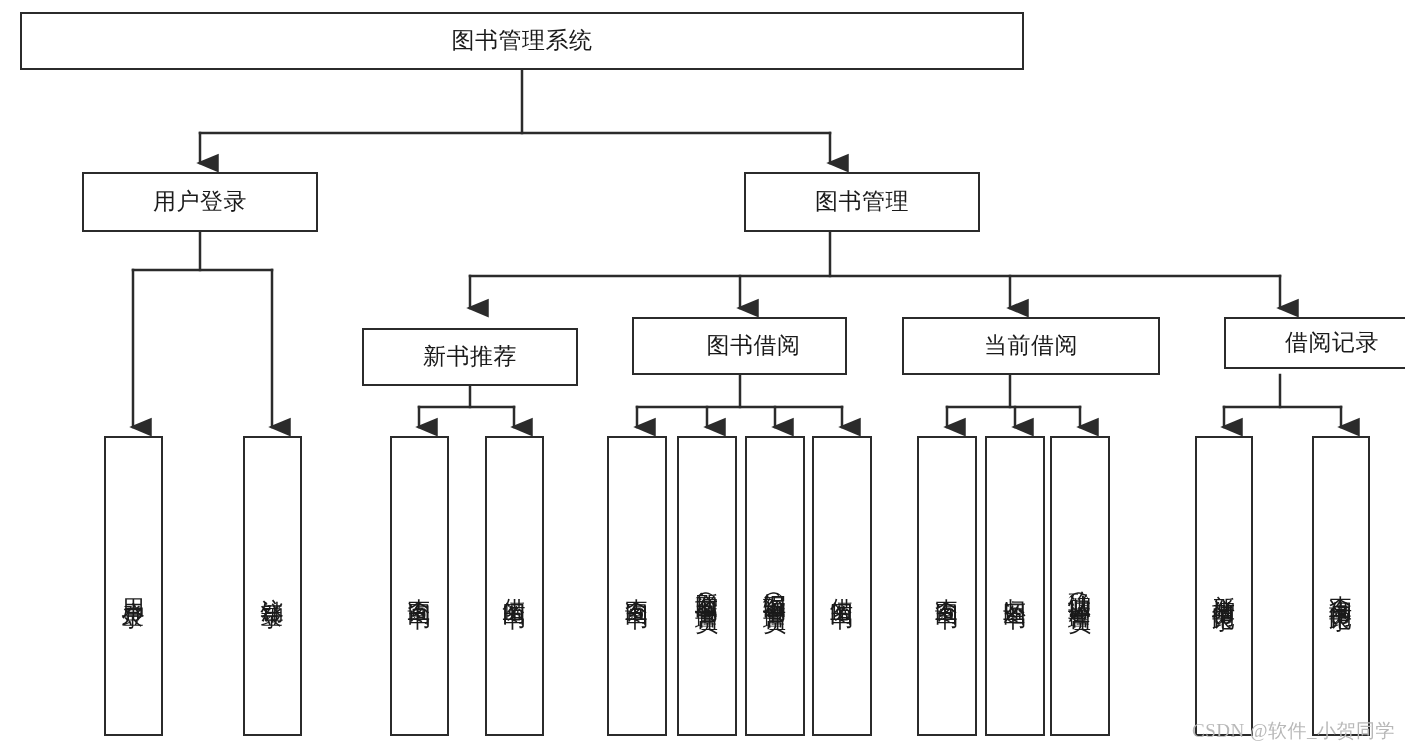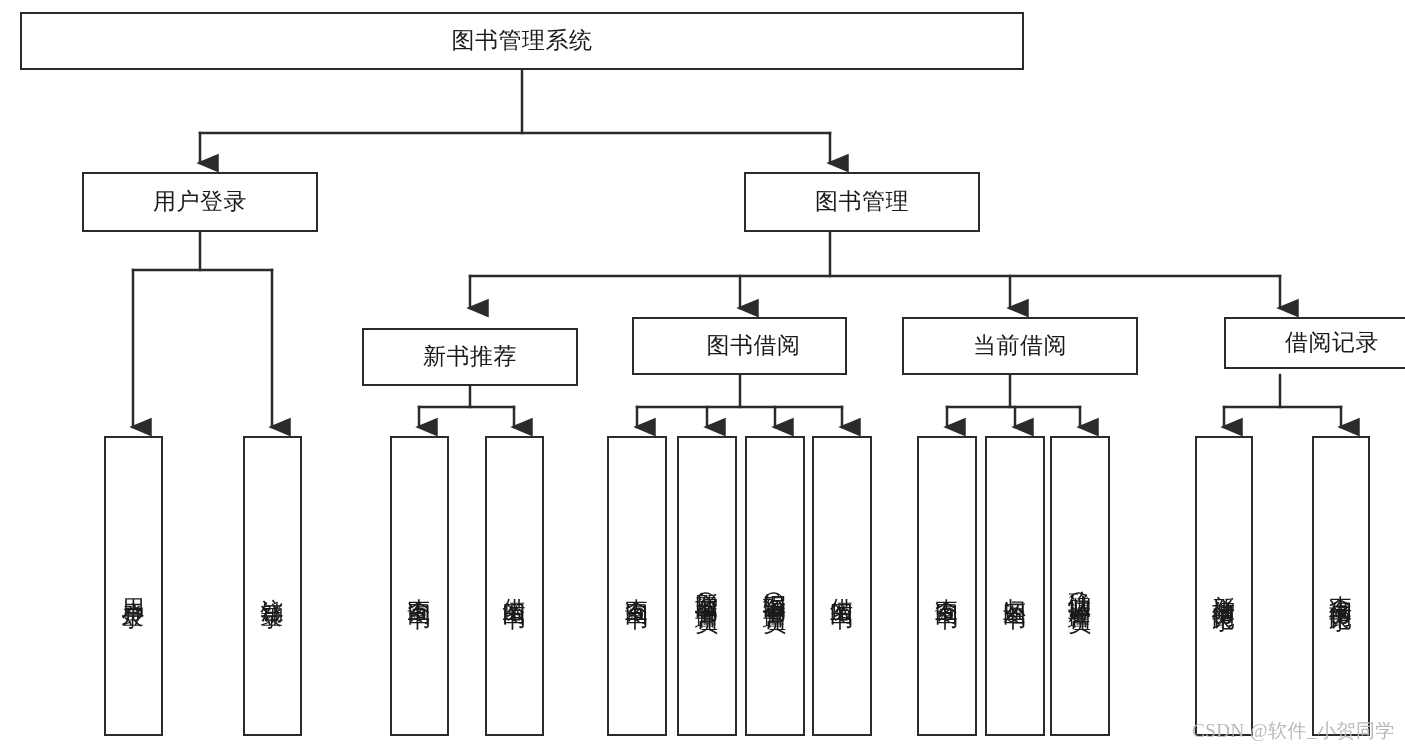--- a/index.html
+++ b/index.html
@@ -134,21 +134,21 @@
   <div class="node" id="node-l2-1" style="left: 712px; top: 172px; width: 236px; height: 60px; margin-left: 32px;">
     <span class="label">图书管理</span>
   </div>
 
   <div class="node" id="node-l3-0" style="left: 362px; top: 328px; width: 216px; height: 58px;">
     <span class="label">新书推荐</span>
   </div>
   <div class="node" id="node-l3-1" style="left: 632px; top: 317px; width: 215px; height: 58px; padding-left: 28px;">
     <span class="label">图书借阅</span>
   </div>
-  <div class="node" id="node-l3-2" style="left: 902px; top: 317px; width: 236px; height: 58px; text-align: center;">
+  <div class="node" id="node-l3-2" style="left: 902px; top: 317px; width: 258px; height: 58px; text-align: center;">
     <span class="label">当前借阅</span>
   </div>
   <div class="node" id="node-l3-3" style="left: 1224px; top: 317px; width: 216px; height: 52px;">
     <span class="label">借阅记录</span>
   </div>
 
   <div class="node vertical" id="node-leaf-0" style="left: 104px; top: 436px; width: 59px; height: 300px;">
     <span class="label">用户登录</span>
   </div>
   <div class="node vertical" id="node-leaf-1" style="left: 243px; top: 436px; width: 59px; height: 300px;">

